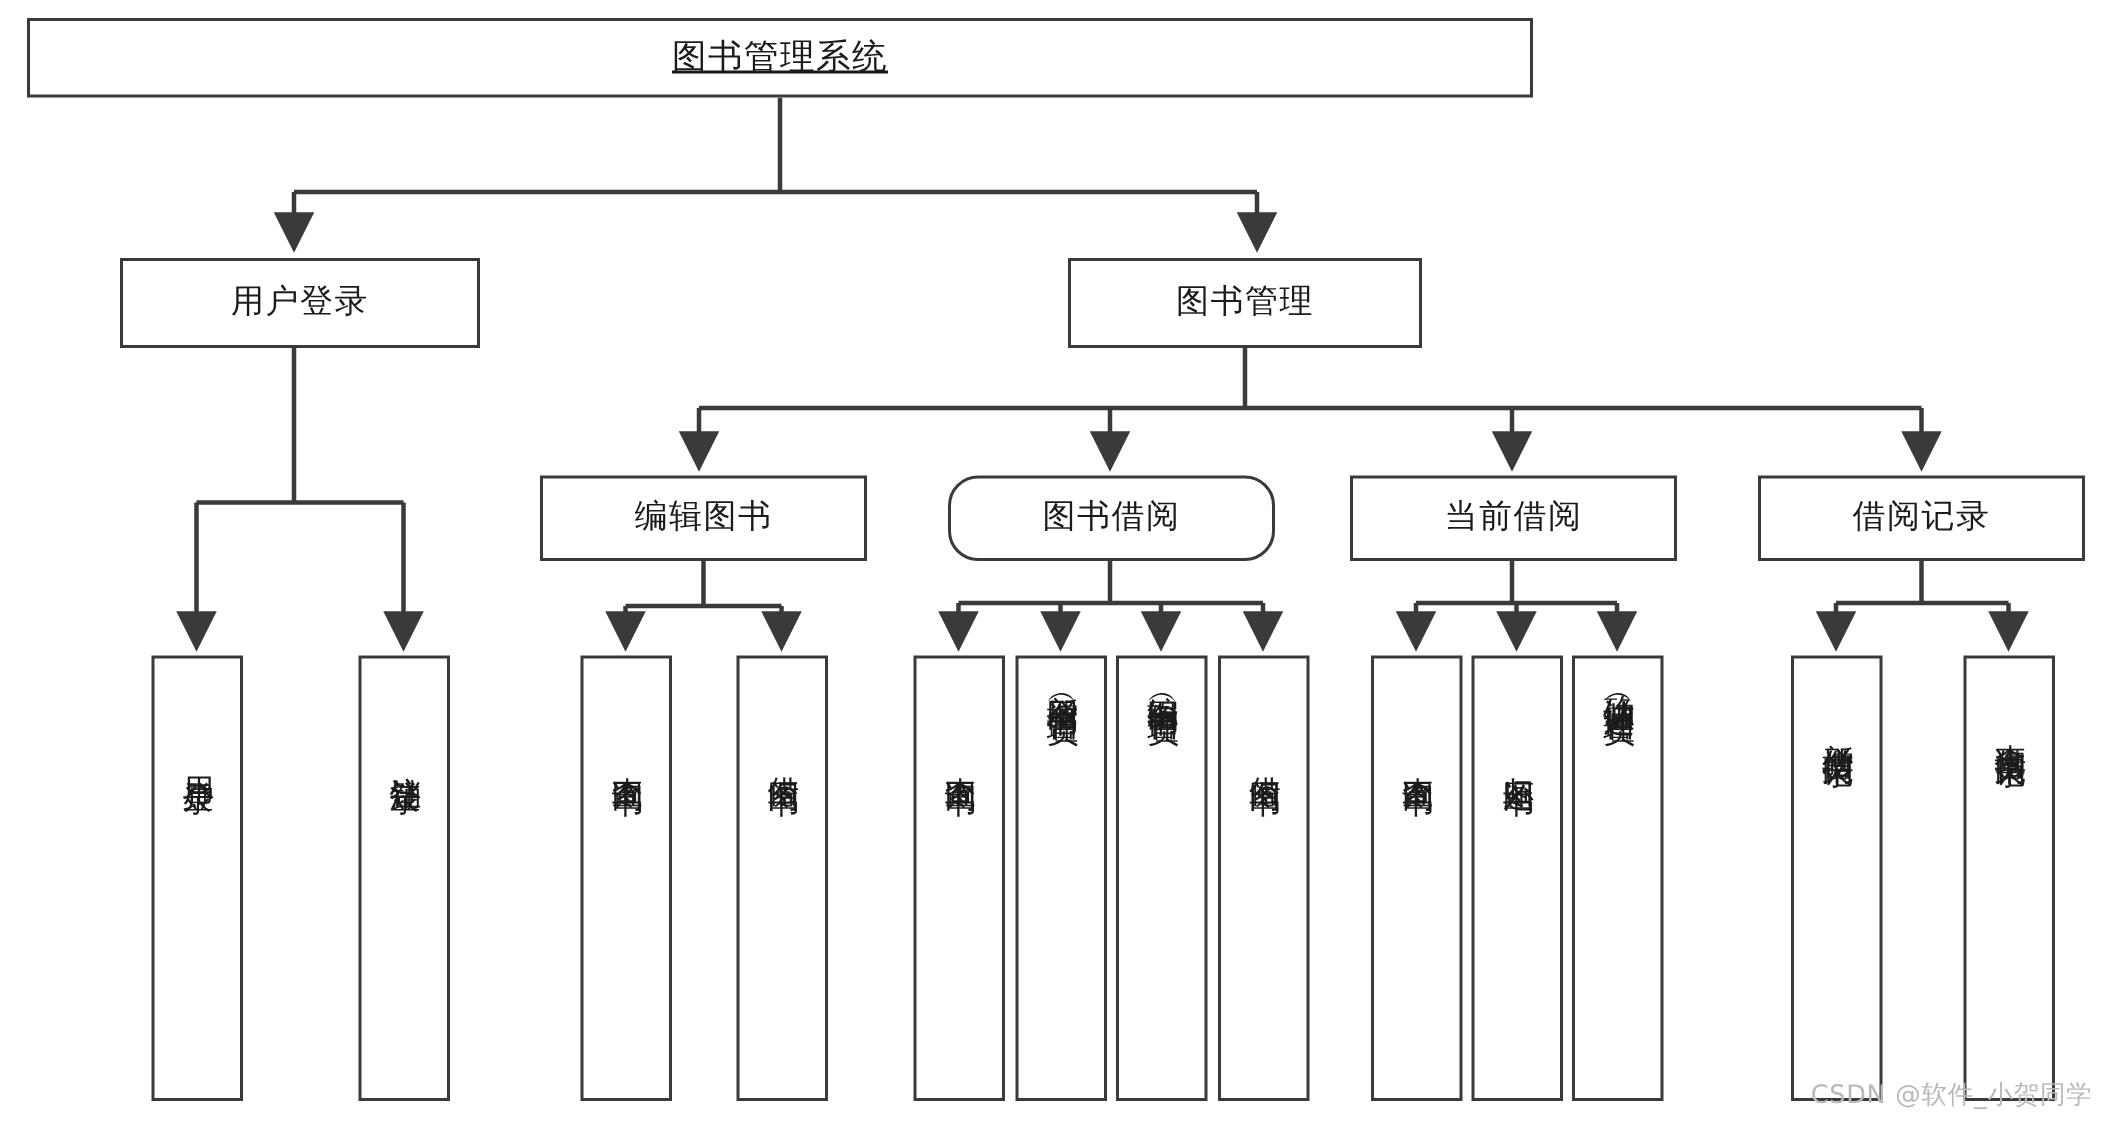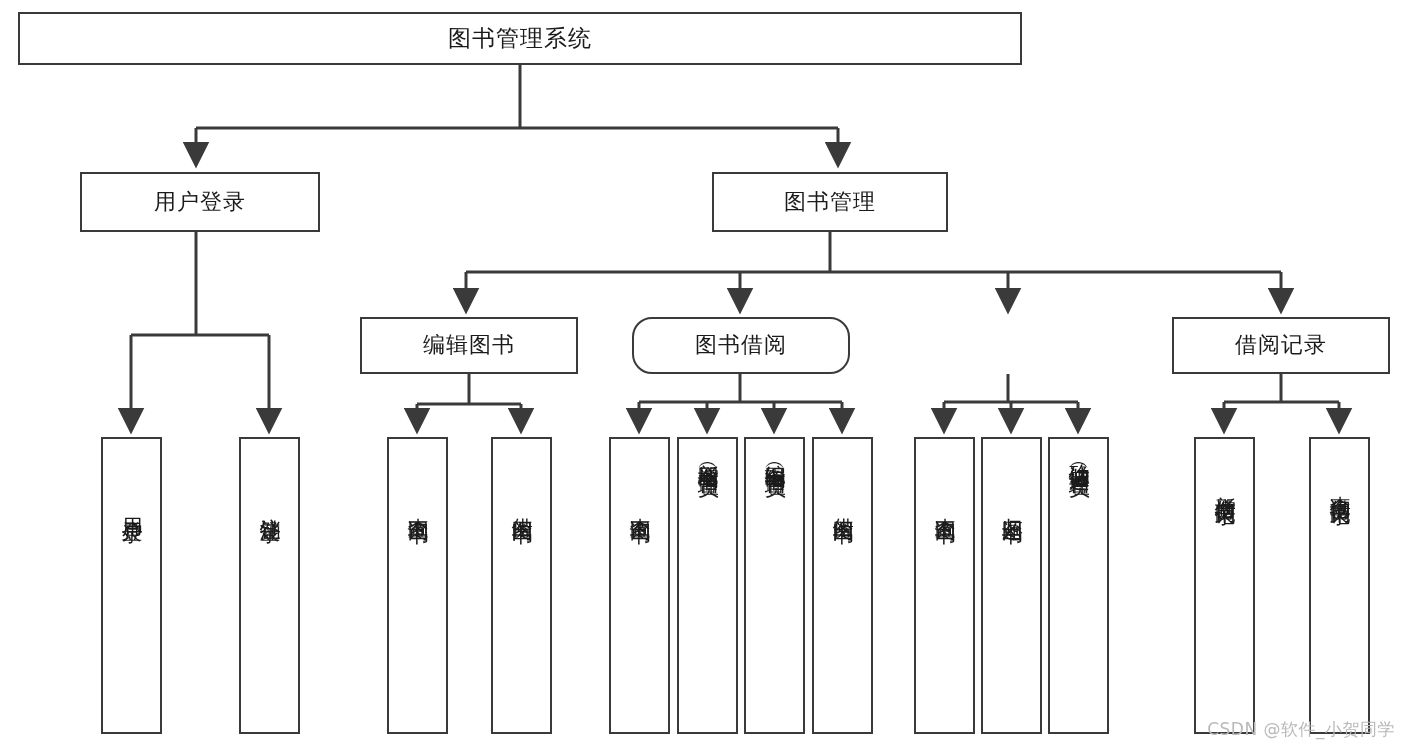--- a/index.html
+++ b/index.html
@@ -40,21 +40,21 @@
     display: block;
     text-align: center;
     line-height: 1.28;
     white-space: nowrap;
   }
   
   .node.h .label {
     font-size: 22px;
     letter-spacing: 1px;
   }
-  .node.root .label { font-size: 23px; }
+  .node.root .label { font-size: 23px; text-decoration: underline; }
   
   .node.v {
     align-items: flex-start;
     padding-top: 22px;
   }
   .node.v .label {
     writing-mode: vertical-rl;
     text-orientation: upright;
     font-size: 21px;
     line-height: 1.12;
@@ -137,20 +137,23 @@
   <div class="node h" style="left:712px; top:172px; width:236px; height:60px;">
     <span class="label">图书管理</span>
   </div>
 
   <div class="node h" style="left:360px; top:317px; width:218px; height:57px;">
     <span class="label">编辑图书</span>
   </div>
   <div class="node h" style="left:632px; top:317px; width:218px; height:57px;border-radius:20px;">
     <span class="label">图书借阅</span>
   </div>
+  <div class="node h" style="left:900px; top:317px; width:218px; height:57px;">
+    <span class="label">当前借阅</span>
+  </div>
   <div class="node h" style="left:1172px; top:317px; width:218px; height:57px;">
     <span class="label">借阅记录</span>
   </div>
 
   <div class="node v" style="left:101px; top:437px; width:61px; height:297px; padding-top:62px;">
     <span class="label">用户登录</span>
   </div>
   <div class="node v" style="left:239px; top:437px; width:61px; height:297px; padding-top:62px;">
     <span class="label">注销登录</span>
   </div>

